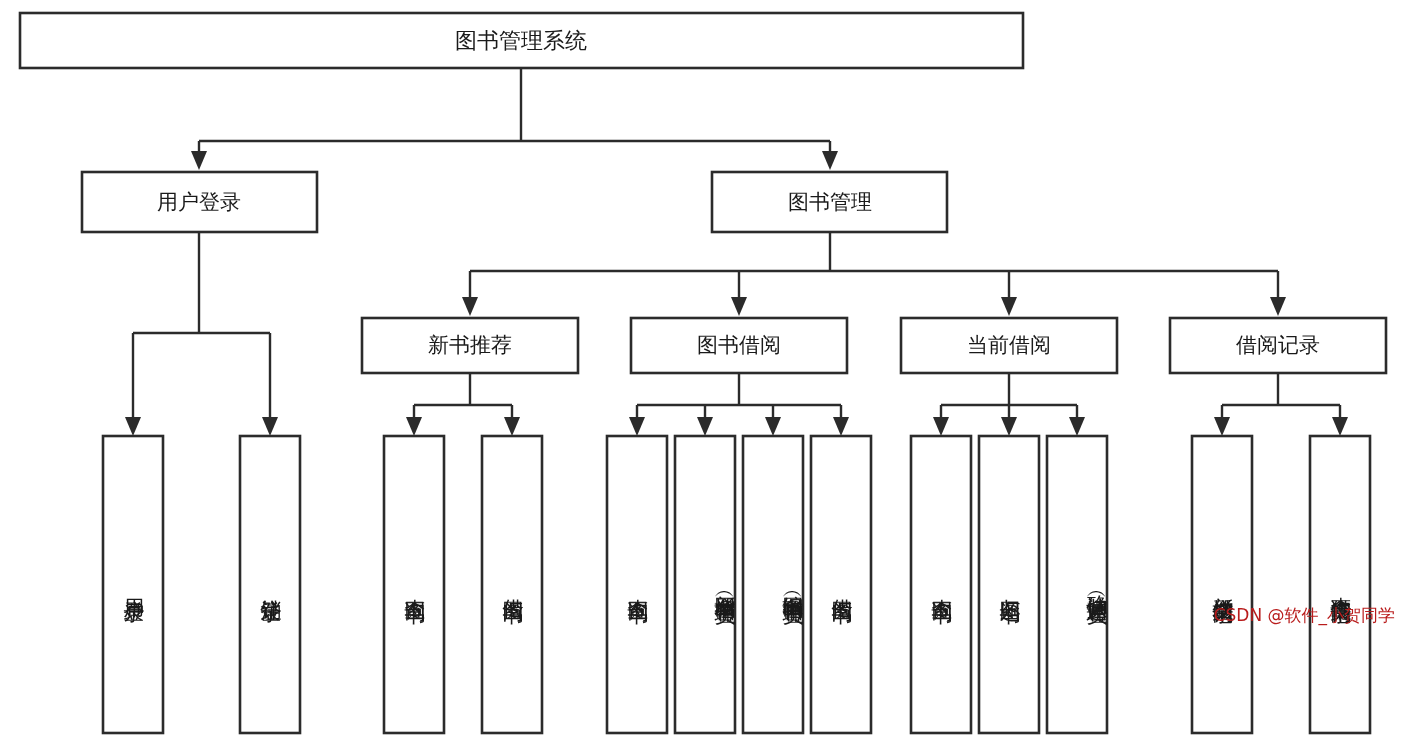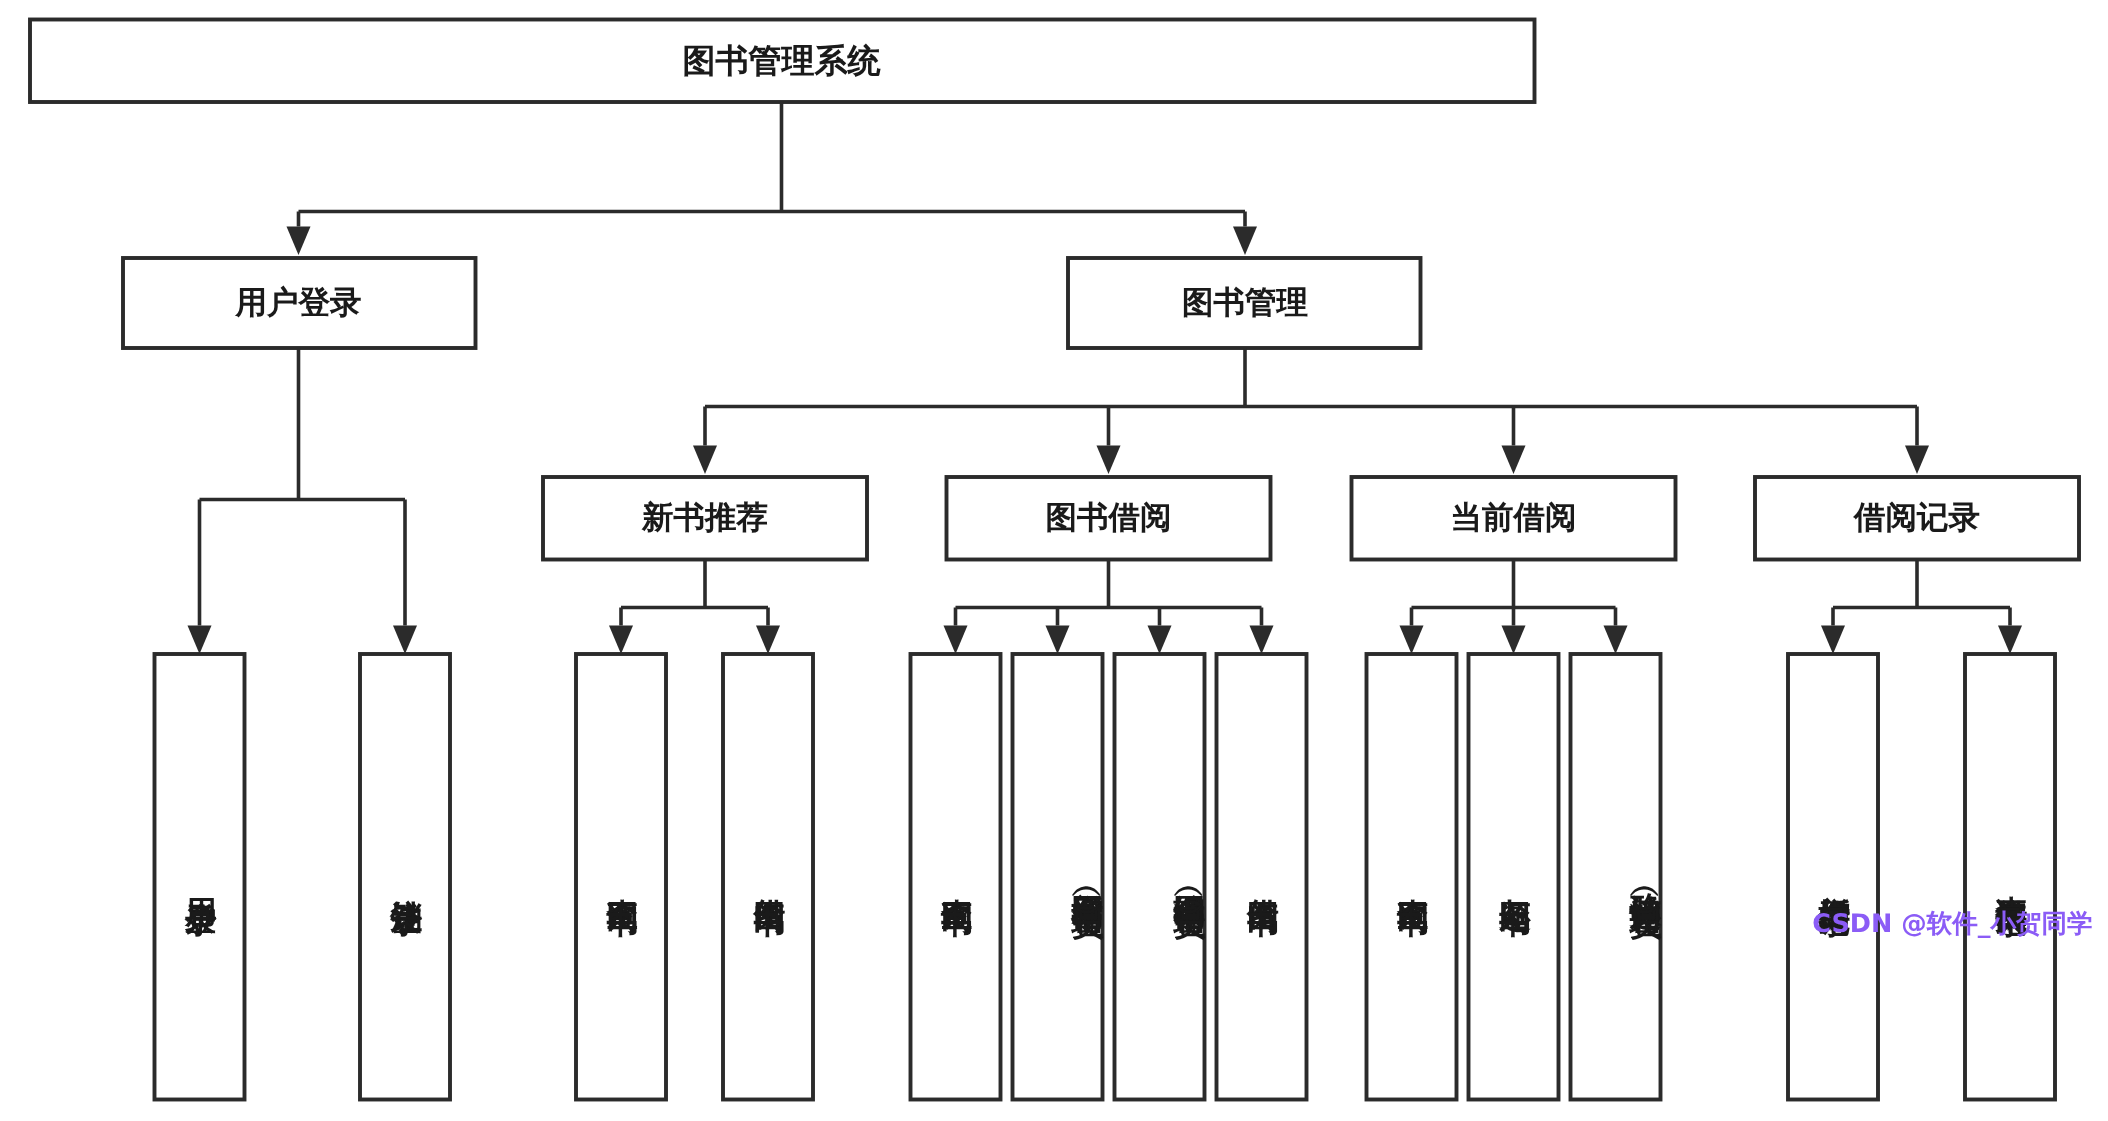--- a/index.html
+++ b/index.html
@@ -13,21 +13,20 @@
     font-family: "DejaVu Sans", "Liberation Sans", sans-serif;
     overflow: hidden;
     position: relative;
   }
   #diagram-root {
     position: absolute;
     left: 0;
     top: 0;
     width: 1405px;
     height: 633px;
-    font-weight: bold;
   }
   svg.diagram-canvas {
     display: block;
     width: 1405px;
     height: 747px;
   }
   .node-box {
     fill: #ffffff;
     stroke: #2b2b2b;
     stroke-width: 2.6;
@@ -68,21 +67,21 @@
     text-align: center;
     white-space: nowrap;
     pointer-events: none;
   }
   .watermark {
     position: absolute;
     right: 10px;
     bottom: 6px;
     font-family: "DejaVu Sans", "Liberation Sans", sans-serif;
     font-size: 17px;
-    color: #8b5cf6;
+    color: #b91c1c;
     white-space: nowrap;
     user-select: none;
   }
 </style>
 </head>
 <body>
 
 <div id="diagram-root">
 
   <svg class="diagram-canvas" viewBox="0 0 1405 747">

